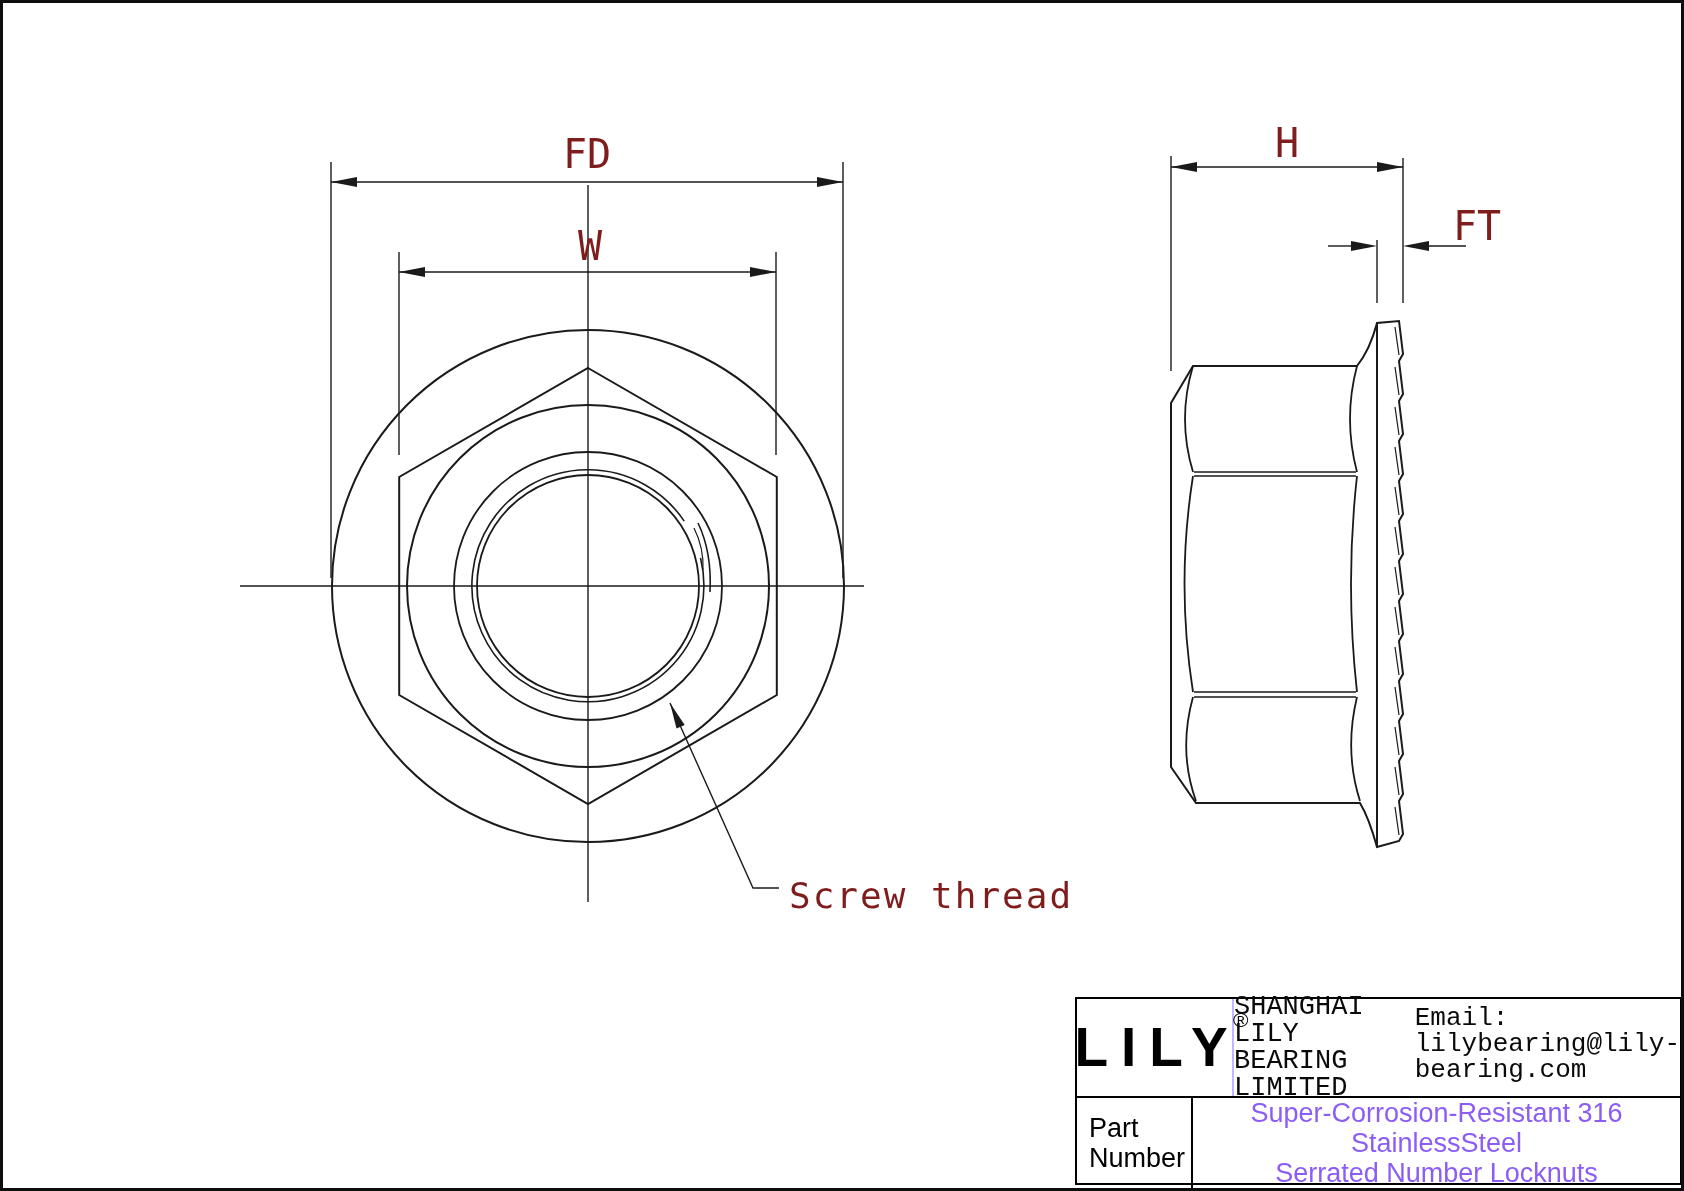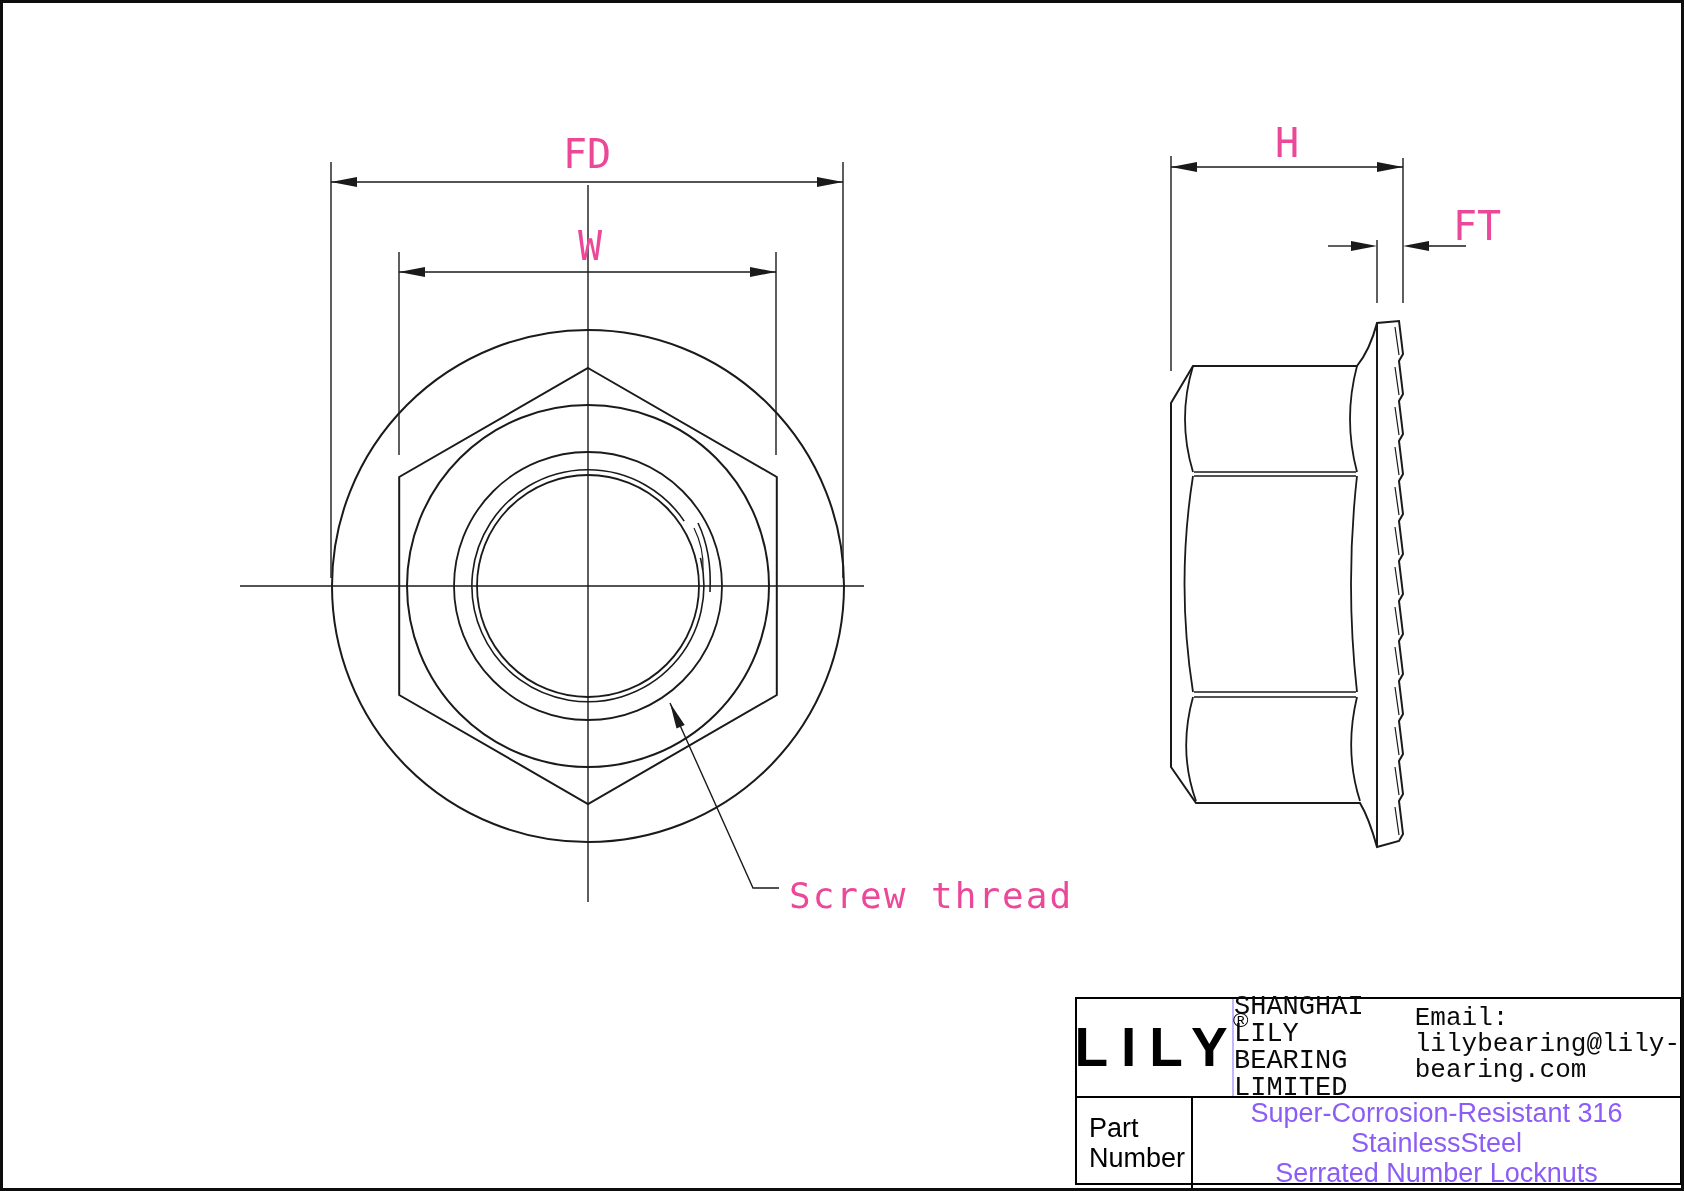--- a/index.html
+++ b/index.html
@@ -14,21 +14,21 @@
   #page-border{
     position:absolute;inset:0;
     border:3px solid #0d0d0d;
     box-sizing:border-box;
     pointer-events:none;
   }
   svg{position:absolute;left:0;top:0;}
   .cad-label{
     position:absolute;
     font-family:"DejaVu Sans Mono", monospace;
-    color:#ec4899;
+    color:#7f1d1d;
     white-space:nowrap;
     line-height:1;
   }
   .dim-label{font-size:40px;transform:translateX(-50%);}
   .note-label{font-size:36px;letter-spacing:2px;}
   
   #title-block{
     position:absolute;
     left:1075px;top:997px;
     width:607px;height:188px;

